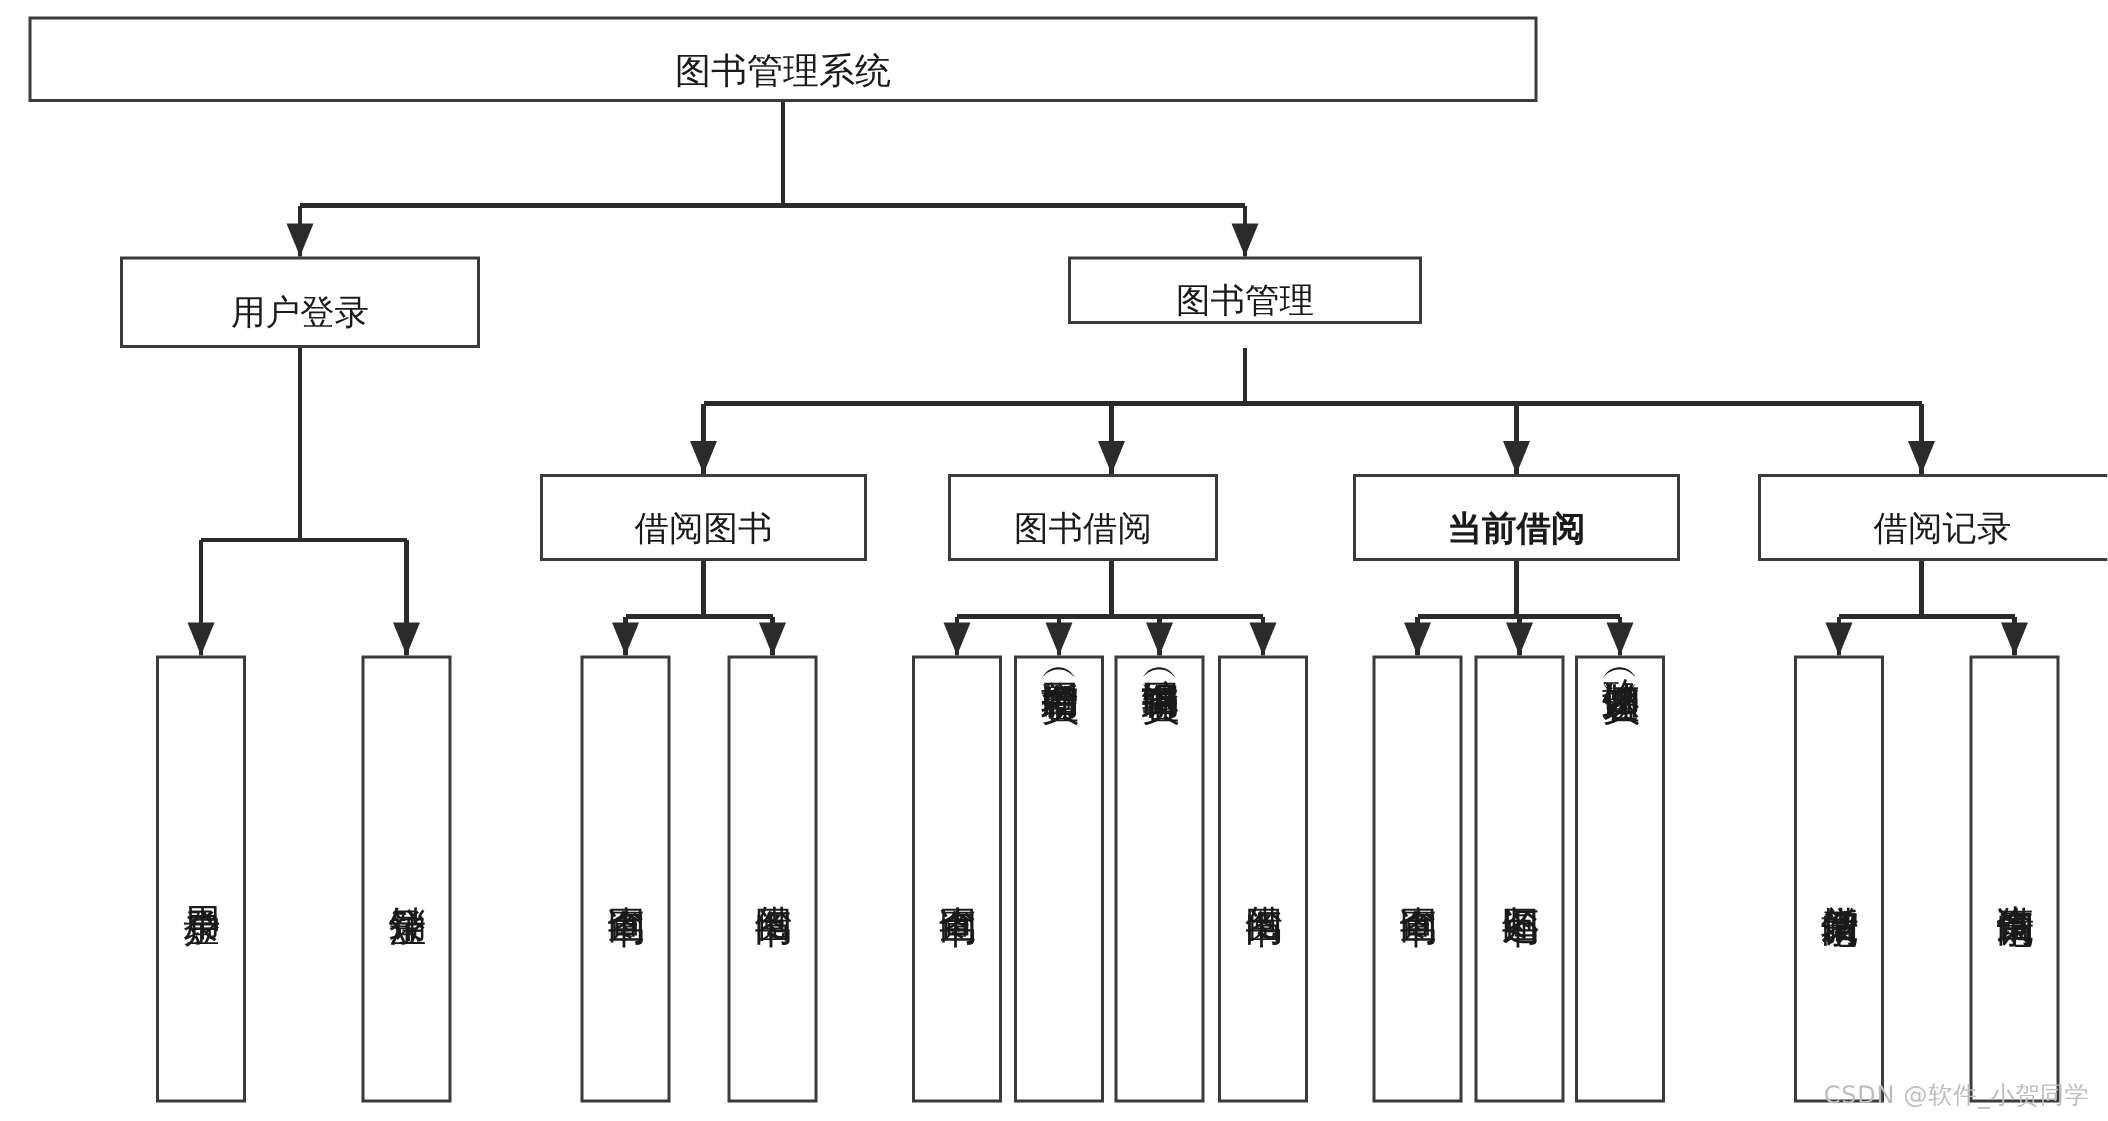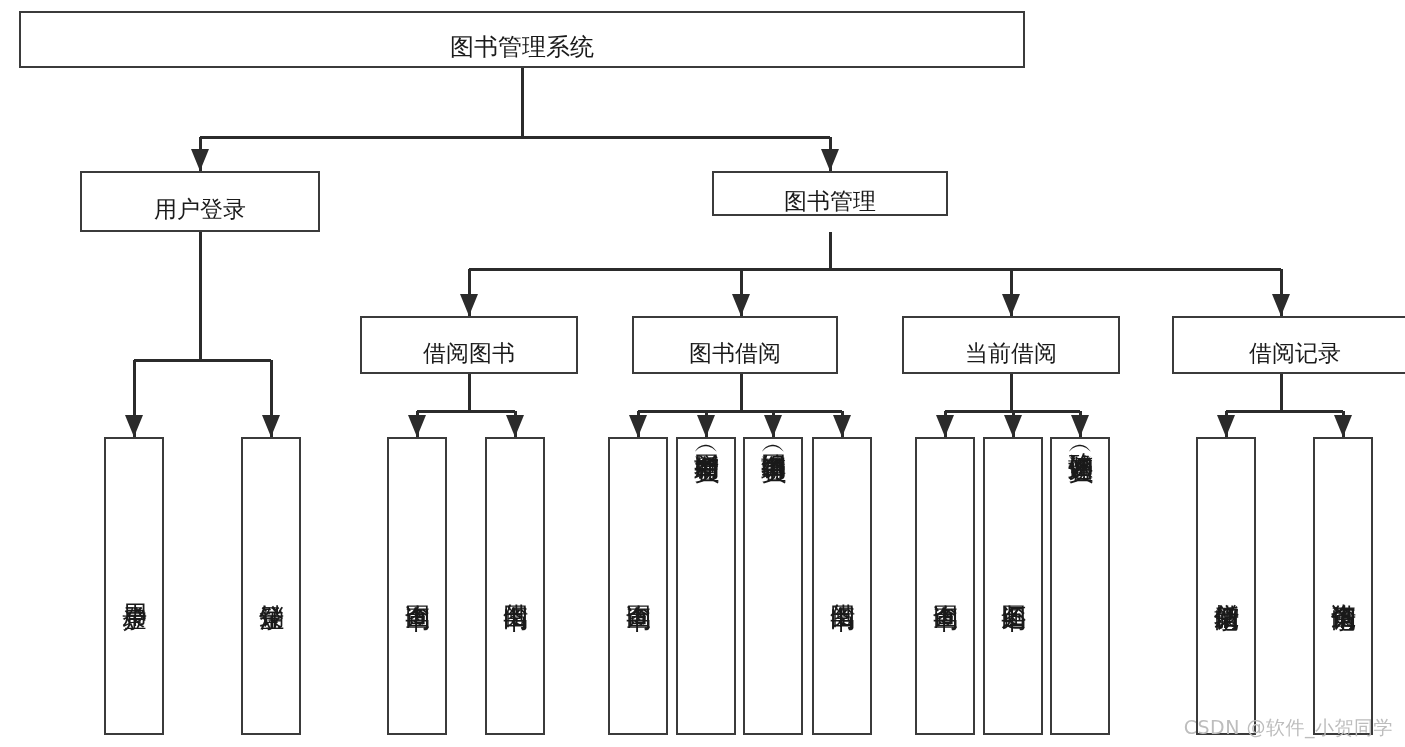--- a/index.html
+++ b/index.html
@@ -67,21 +67,21 @@
     align-items: flex-start;
     justify-content: center;
   }
   .node.vert.overflow .label {
     margin-top: -6px;
   }
   #watermark {
     position: absolute;
     right: 12px;
     bottom: 6px;
-    font-size: 19px;
+    font-size: 16px;
     color: #bdbdbd;
     white-space: nowrap;
     letter-spacing: 0.5px;
   }
 </style>
 </head>
 <body>
 
 <div id="canvas">
 
@@ -146,24 +146,24 @@
       </div>
       <div class="node horiz" style="left: 80px; top: 171px; width: 240px; height: 61px; border-color: rgb(59, 59, 59); background: rgb(255, 255, 255);">
         <span class="label">用户登录</span>
       </div>
       <div class="node horiz" style="left: 712px; top: 171px; width: 236px; height: 45px; border-color: rgb(59, 59, 59); background: rgb(255, 255, 255);">
         <span class="label">图书管理</span>
       </div>
       <div class="node horiz" style="left: 360px; top: 316px; width: 218px; height: 58px; border-color: rgb(59, 59, 59); background: rgb(255, 255, 255);">
         <span class="label">借阅图书</span>
       </div>
-      <div class="node horiz" style="left: 632px; top: 316px; width: 206px; height: 58px; border-color: rgb(59, 59, 59); background: rgb(255, 255, 255);">
+      <div class="node horiz" style="left: 632px; top: 316px; width: 180px; height: 58px; border-color: rgb(59, 59, 59); background: rgb(255, 255, 255);">
         <span class="label">图书借阅</span>
       </div>
-      <div class="node horiz" style="left: 902px; top: 316px; width: 218px; height: 58px; border-color: rgb(59, 59, 59); background: rgb(255, 255, 255);">
+      <div class="node horiz" style="left: 902px; top: 316px; width: 218px; height: 58px; border-color: rgb(59, 59, 59); background: rgb(255, 255, 255); font-weight: bold;">
         <span class="label">当前借阅</span>
       </div>
       <div class="node horiz" style="left: 1172px; top: 316px; width: 246px; height: 58px; border-color: rgb(59, 59, 59); background: rgb(255, 255, 255);">
         <span class="label">借阅记录</span>
       </div>
       <div class="node vert" style="left: 104px; top: 437px; width: 60px; height: 298px; border-color: rgb(59, 59, 59); background: rgb(255, 255, 255);">
         <span class="label">用户登录</span>
       </div>
       <div class="node vert" style="left: 241px; top: 437px; width: 60px; height: 298px; border-color: rgb(59, 59, 59); background: rgb(255, 255, 255);">
         <span class="label">注销登录</span>

